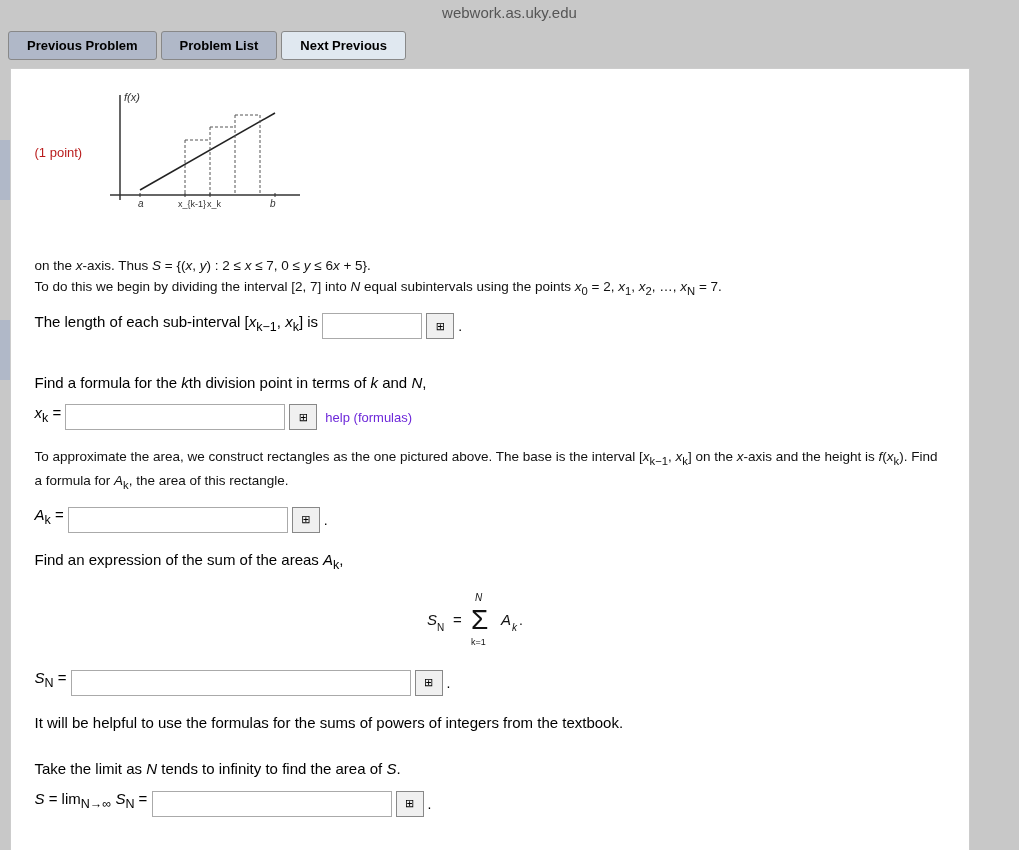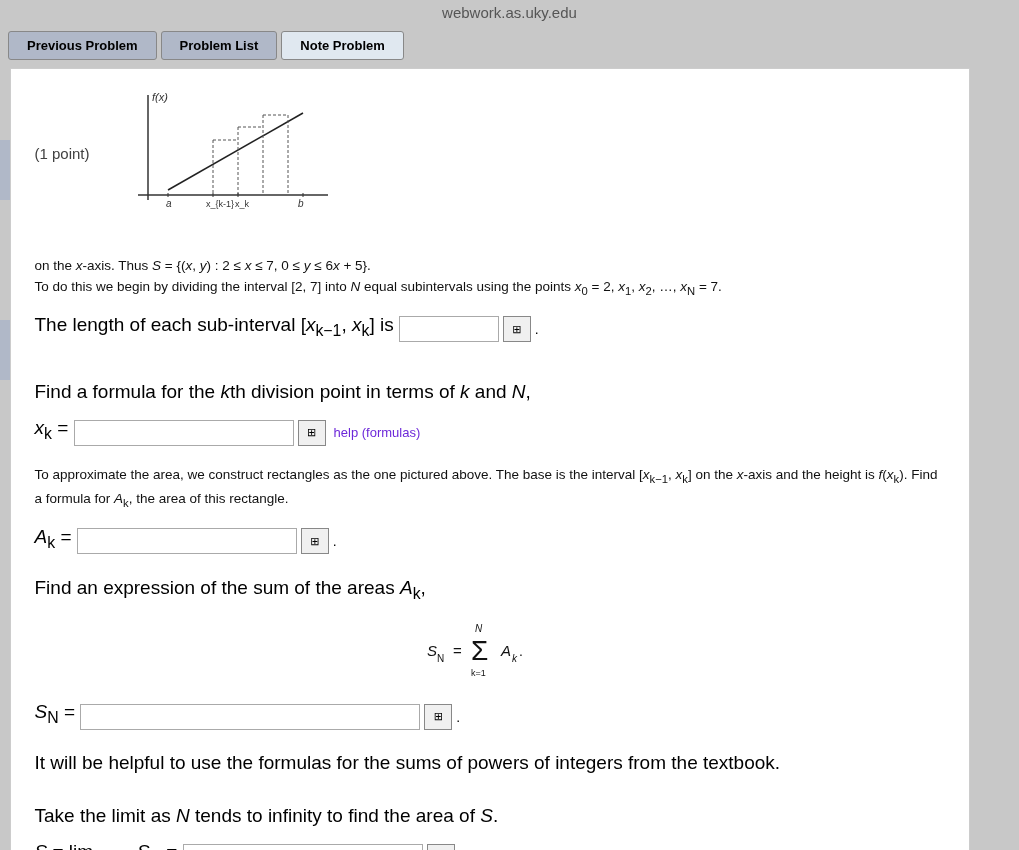--- a/index.html
+++ b/index.html
@@ -68,23 +68,23 @@
       background: #b0b8c8;
       border-radius: 0 4px 4px 0;
     }
     .graph-area {
       display: flex;
       flex-direction: row;
       align-items: flex-start;
       margin-bottom: 8px;
     }
     .point-label {
-      font-size: 15px;
-      color: #404040;
-      margin-right: 28px;
+      font-size: 13px;
+      color: #b91c1c;
+      margin-right: 8px;
       padding-top: 60px;
       white-space: nowrap;
     }
     .graph-container {
       width: 220px;
       height: 140px;
       position: relative;
     }
     svg.graph {
       width: 220px;
@@ -145,36 +145,36 @@
       color: #111;
       margin-top: 14px;
     }
     .note em {
       font-style: italic;
     }
     .note strong {
       font-weight: bold;
     }
     .section-label {
-      font-size: 19px;
+      font-size: 15px;
       margin-bottom: 6px;
       line-height: 1.6;
     }
   </style>
 </head>
 <body>
 
 <div class="top-bar">
   <span>webwork.as.uky.edu</span>
 </div>
 
 <div class="nav-bar">
   <button class="nav-btn">Previous Problem</button>
   <button class="nav-btn">Problem List</button>
-  <button class="nav-btn active">Note Problem</button>
+  <button class="nav-btn active">Next Previous</button>
 </div>
 
 <div style="display:flex; flex-direction:row; width:1000px;">
   <div class="sidebar-left"></div>
   <div class="sidebar-left2"></div>
 
   <div class="main-content">
 
     
     <div class="graph-area">

